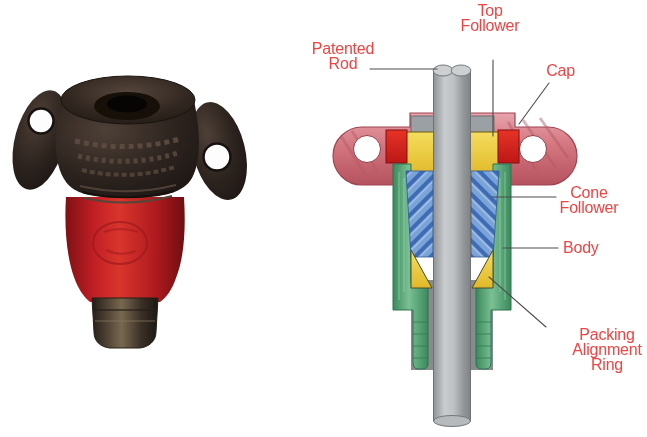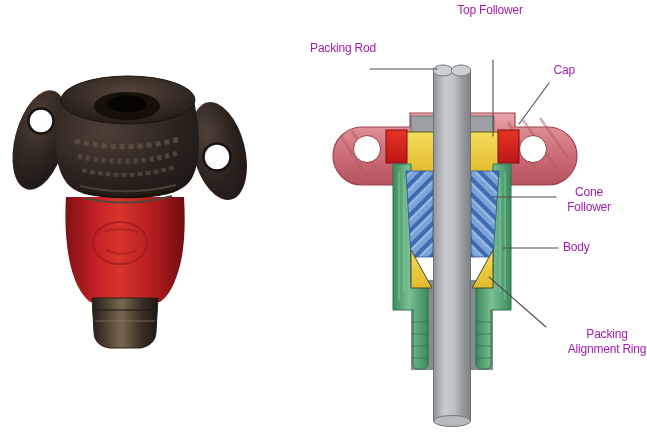--- a/index.html
+++ b/index.html
@@ -1,19 +1,19 @@
 <!DOCTYPE html>
 <html><head>
 <meta charset="utf-8">
 <style>
   html,body{margin:0;padding:0;background:#ffffff;}
   #stage{position:relative;width:647px;height:437px;background:#ffffff;overflow:hidden;
          font-family:"Liberation Sans", sans-serif;}
   #artwork{position:absolute;left:0;top:0;width:647px;height:437px;}
-  .label{position:absolute;color:#a21caf;font-size:12px;line-height:15px;
+  .label{position:absolute;color:#ef4444;font-size:16px;line-height:15px;
          letter-spacing:-0.2px;text-align:center;}
   #lbl-top-follower{left:448px;top:3px;width:84px;}
   #lbl-polished-rod{left:305px;top:41px;width:76px;}
   #lbl-cap{left:531px;top:63px;width:44px;text-align:right;}
   #lbl-cone-packing{left:557px;top:185px;width:64px;}
   #lbl-body{left:563px;top:240px;width:50px;text-align:left;}
   #lbl-packing-ring{left:565px;top:327px;width:84px;}
   #lbl-patented{left:251px;top:363px;width:110px;text-align:left;
                 font-size:21px;line-height:26px;color:#2f2f2f;letter-spacing:0;}
 </style>
@@ -188,18 +188,18 @@
         <line x1="370" y1="69" x2="437" y2="69"></line>
         <line x1="549" y1="83" x2="519" y2="124"></line>
         <line x1="556" y1="197" x2="492" y2="197"></line>
         <line x1="558" y1="248" x2="503" y2="248"></line>
         <line x1="546" y1="327" x2="489" y2="277"></line>
       </g>
     </g>
   </svg>
 
   <div class="label" id="lbl-top-follower">Top Follower</div>
-  <div class="label" id="lbl-polished-rod">Packing Rod</div>
+  <div class="label" id="lbl-polished-rod">Patented Rod</div>
   <div class="label" id="lbl-cap">Cap</div>
   <div class="label" id="lbl-cone-packing">Cone Follower</div>
   <div class="label" id="lbl-body">Body</div>
   <div class="label" id="lbl-packing-ring">Packing Alignment Ring</div>
 </div>
 
 </body></html>

